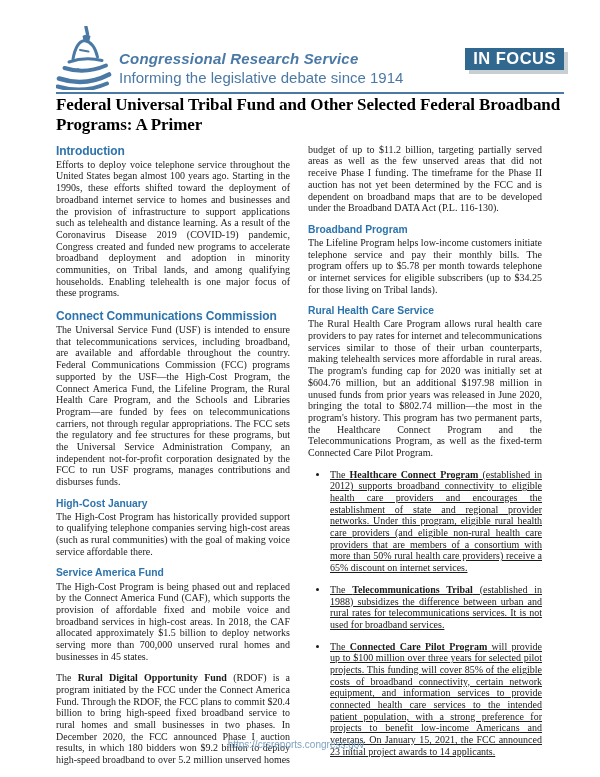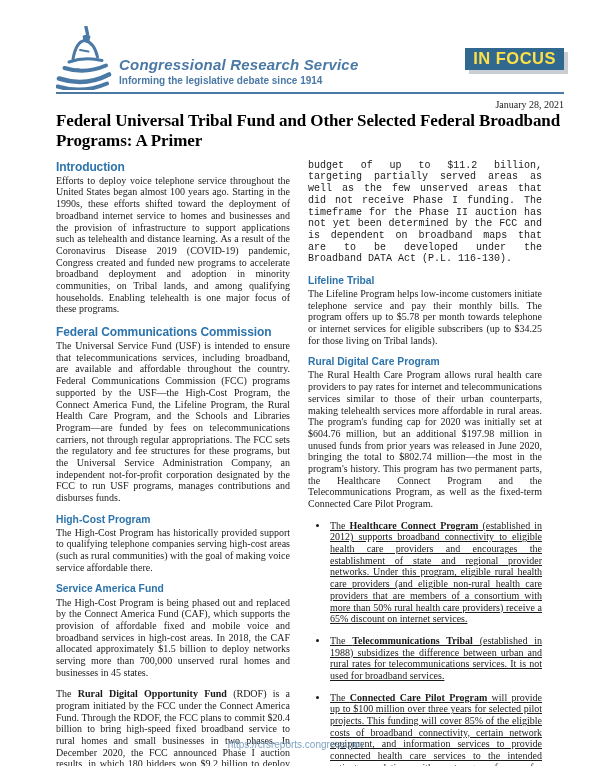--- a/index.html
+++ b/index.html
@@ -20,26 +20,26 @@
   .capitol { width:56px; height:64px; flex:0 0 auto; }
   .org-text { padding-bottom:4px; }
   .org-name {
     font-family:"Liberation Sans", sans-serif;
     font-weight:bold; font-style:italic;
     font-size:15px; letter-spacing:.2px;
     color:#4b79a6; line-height:1.05;
   }
   .tagline {
     font-family:"Liberation Sans", sans-serif;
-    font-weight:bold;
-    font-size:10px; color:#4b79a6; margin-top:2px;
+    font-weight:normal;
+    font-size:15px; color:#4b79a6; margin-top:2px;
   }
   .badge {
     margin-top:22px;
-    background:#31688f; color:#fde047;
+    background:#31688f; color:#ffffff;
     font-family:"Liberation Sans", sans-serif;
     font-weight:bold; font-size:16.5px; letter-spacing:.5px;
     padding:1px 8px 2px 8px;
     box-shadow:4px 4px 0 #c9ced3;
     white-space:nowrap;
   }
   .header-rule { border:none; border-top:2px solid #4b79a6; margin:2px 0 0 0; }
   
   .date-line { text-align:right; font-size:10px; margin-top:5px; }
   .doc-title {
@@ -54,21 +54,21 @@
     font-size:12px; color:#2d74ad; letter-spacing:-.1px;
     margin:9px 0 1px 0; white-space:nowrap; text-align:left;
   }
   .h3 {
     font-family:"Liberation Sans", sans-serif; font-weight:bold;
     font-size:10.3px; color:#2d74ad;
     margin:9px 0 1px 0; white-space:nowrap; text-align:left;
   }
   .col .h2:first-child { margin-top:0; }
   .col p { margin:0 0 10px 0; }
-  .col p.cont { margin-top:0;font-family:Liberation Mono, monospace; }
+  .col p.cont { margin-top:0; }
   ul.bullets { margin:0; padding:0 0 0 21px;text-decoration:underline; }
   ul.bullets li { margin:0 0 10px 0; padding-left:1px; }
   b { font-weight:bold; }
   
   .footer {
     position:absolute; left:0; right:8px; bottom:16px;
     text-align:center;
     font-family:"Liberation Sans", sans-serif;
     font-size:10px; color:#7fa3c2;
   }
@@ -96,48 +96,47 @@
       </svg>
       <div class="org-text">
         <div class="org-name">Congressional Research Service</div>
         <div class="tagline">Informing the legislative debate since 1914</div>
       </div>
     </div>
     <div class="badge">IN FOCUS</div>
   </div>
   <hr class="header-rule">
 
-  <div class="date-line">January 28, 2021</div>
   <div class="doc-title">Federal Universal Tribal Fund and Other Selected Federal Broadband Programs: A Primer</div>
 
   <div class="columns">
 
     <div class="col">
       <div class="h2">Introduction</div>
       <p>Efforts to deploy voice telephone service throughout the United States began almost 100 years ago. Starting in the 1990s, these efforts shifted toward the deployment of broadband internet service to homes and businesses and the provision of infrastructure to support applications such as telehealth and distance learning. As a result of the Coronavirus Disease 2019 (COVID-19) pandemic, Congress created and funded new programs to accelerate broadband deployment and adoption in minority communities, on Tribal lands, and among qualifying households. Enabling telehealth is one major focus of these programs.</p>
 
-      <div class="h2">Federal Communications Commission</div>
+      <div class="h2">Connect Communications Commission</div>
       <p>The Universal Service Fund (USF) is intended to ensure that telecommunications services, including broadband, are available and affordable throughout the country. Federal Communications Commission (FCC) programs supported by the USF—the High-Cost Program, the Connect America Fund, the Lifeline Program, the Rural Health Care Program, and the Schools and Libraries Program—are funded by fees on telecommunications carriers, not through regular appropriations. The FCC sets the regulatory and fee structures for these programs, but the Universal Service Administration Company, an independent not-for-profit corporation designated by the FCC to run USF programs, manages contributions and disburses funds.</p>
 
-      <div class="h3">High-Cost Program</div>
+      <div class="h3">High-Cost January</div>
       <p>The High-Cost Program has historically provided support to qualifying telephone companies serving high-cost areas (such as rural communities) with the goal of making voice service affordable there.</p>
 
       <div class="h3">Service America Fund</div>
       <p>The High-Cost Program is being phased out and replaced by the Connect America Fund (CAF), which supports the provision of affordable fixed and mobile voice and broadband services in high-cost areas. In 2018, the CAF allocated approximately $1.5 billion to deploy networks serving more than 700,000 unserved rural homes and businesses in 45 states.</p>
 
       <p><span>The </span><b>Rural Digital Opportunity Fund</b><span> (RDOF) is a program initiated by the FCC under the Connect America Fund. Through the RDOF, the FCC plans to commit $20.4 billion to bring high-speed fixed broadband service to rural homes and small businesses in two phases. In December 2020, the FCC announced Phase I auction results, in which 180 bidders won $9.2 billion to deploy high-speed broadband to over 5.2 million unserved homes and businesses. The Phase II auction will be able to draw on a</span></p>
     </div>
 
     <div class="col">
       <p class="cont">budget of up to $11.2 billion, targeting partially served areas as well as the few unserved areas that did not receive Phase I funding. The timeframe for the Phase II auction has not yet been determined by the FCC and is dependent on broadband maps that are to be developed under the Broadband DATA Act (P.L. 116-130).</p>
 
-      <div class="h3">Lifeline Tribal</div>
+      <div class="h3">Broadband Program</div>
       <p>The Lifeline Program helps low-income customers initiate telephone service and pay their monthly bills. The program offers up to $5.78 per month towards telephone or internet services for eligible subscribers (up to $34.25 for those living on Tribal lands).</p>
 
-      <div class="h3">Rural Digital Care Program</div>
+      <div class="h3">Rural Health Care Service</div>
       <p>The Rural Health Care Program allows rural health care providers to pay rates for internet and telecommunications services similar to those of their urban counterparts, making telehealth services more affordable in rural areas. The program's funding cap for 2020 was initially set at $604.76 million, but an additional $197.98 million in unused funds from prior years was released in June 2020, bringing the total to $802.74 million—the most in the program's history. This program has two permanent parts, the Healthcare Connect Program and the Telecommunications Program, as well as the fixed-term Connected Care Pilot Program.</p>
 
       <ul class="bullets">
         <li><span>The </span><b>Healthcare Connect Program</b><span> (established in 2012) supports broadband connectivity to eligible health care providers and encourages the establishment of state and regional provider networks. Under this program, eligible rural health care providers (and eligible non-rural health care providers that are members of a consortium with more than 50% rural health care providers) receive a 65% discount on internet services.</span></li>
         <li><span>The </span><b>Telecommunications Tribal</b><span> (established in 1988) subsidizes the difference between urban and rural rates for telecommunications services. It is not used for broadband services.</span></li>
         <li><span>The </span><b>Connected Care Pilot Program</b><span> will provide up to $100 million over three years for selected pilot projects. This funding will cover 85% of the eligible costs of broadband connectivity, certain network equipment, and information services to provide connected health care services to the intended patient population, with a strong preference for projects to benefit low-income Americans and veterans. On January 15, 2021, the FCC announced 23 initial project awards to 14 applicants.</span></li>
       </ul>
     </div>
 
   </div>

